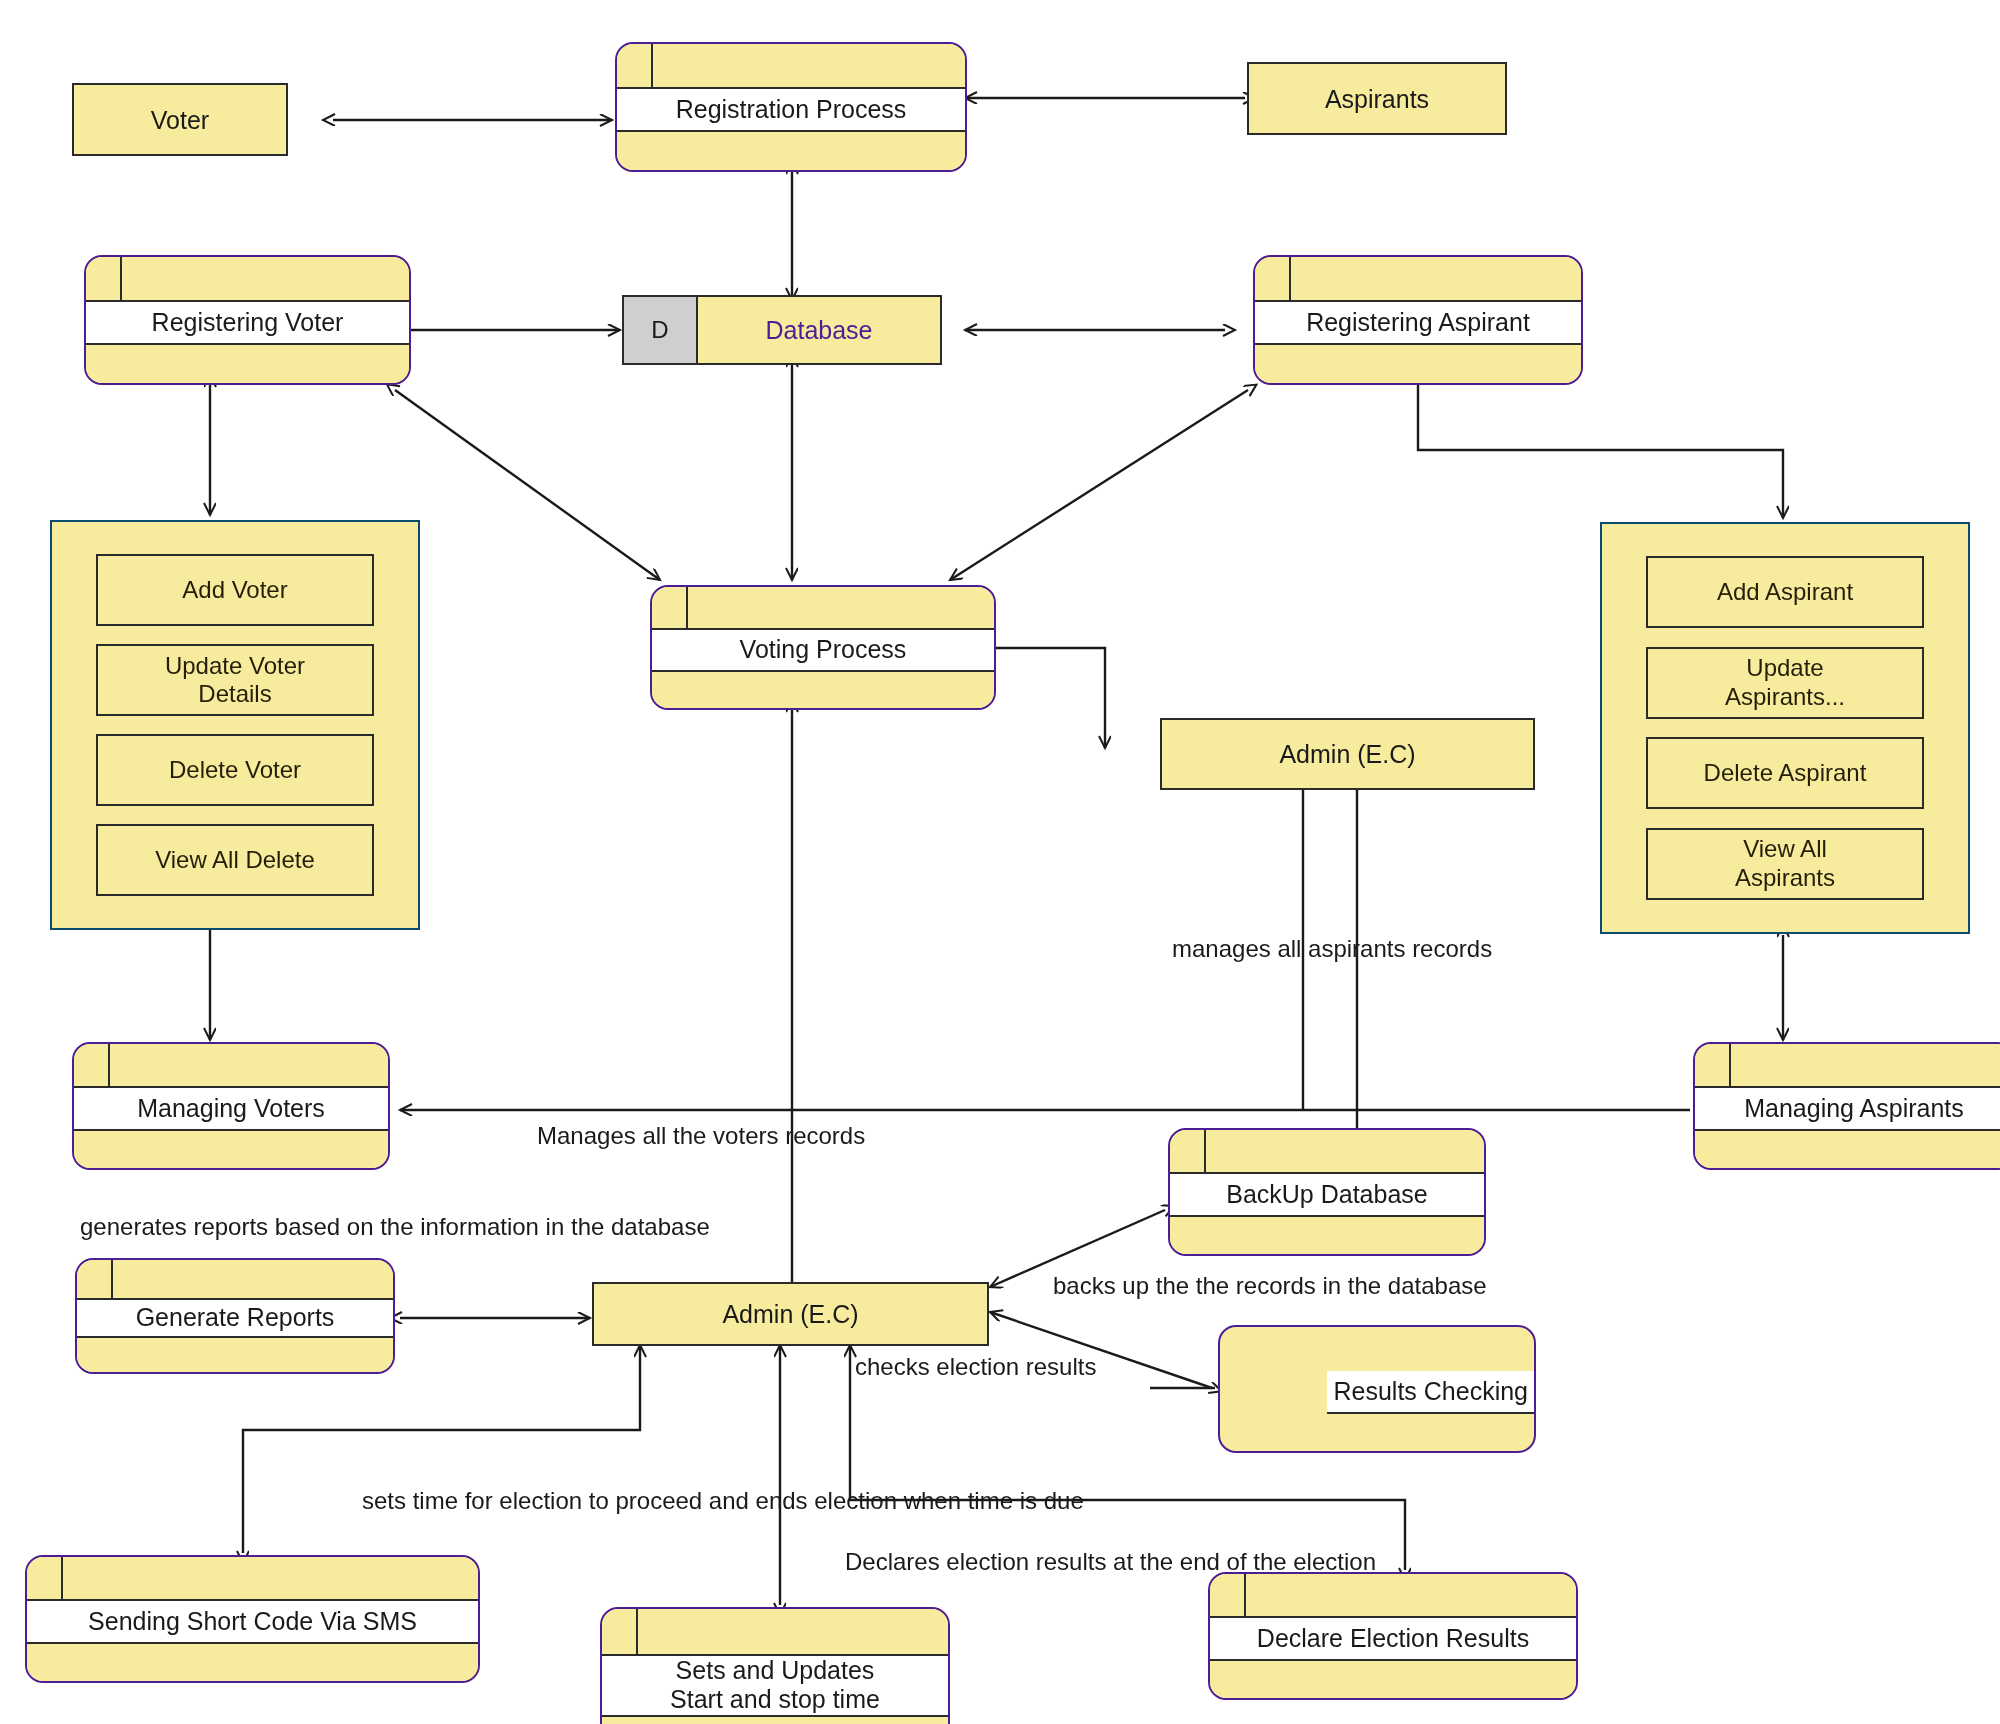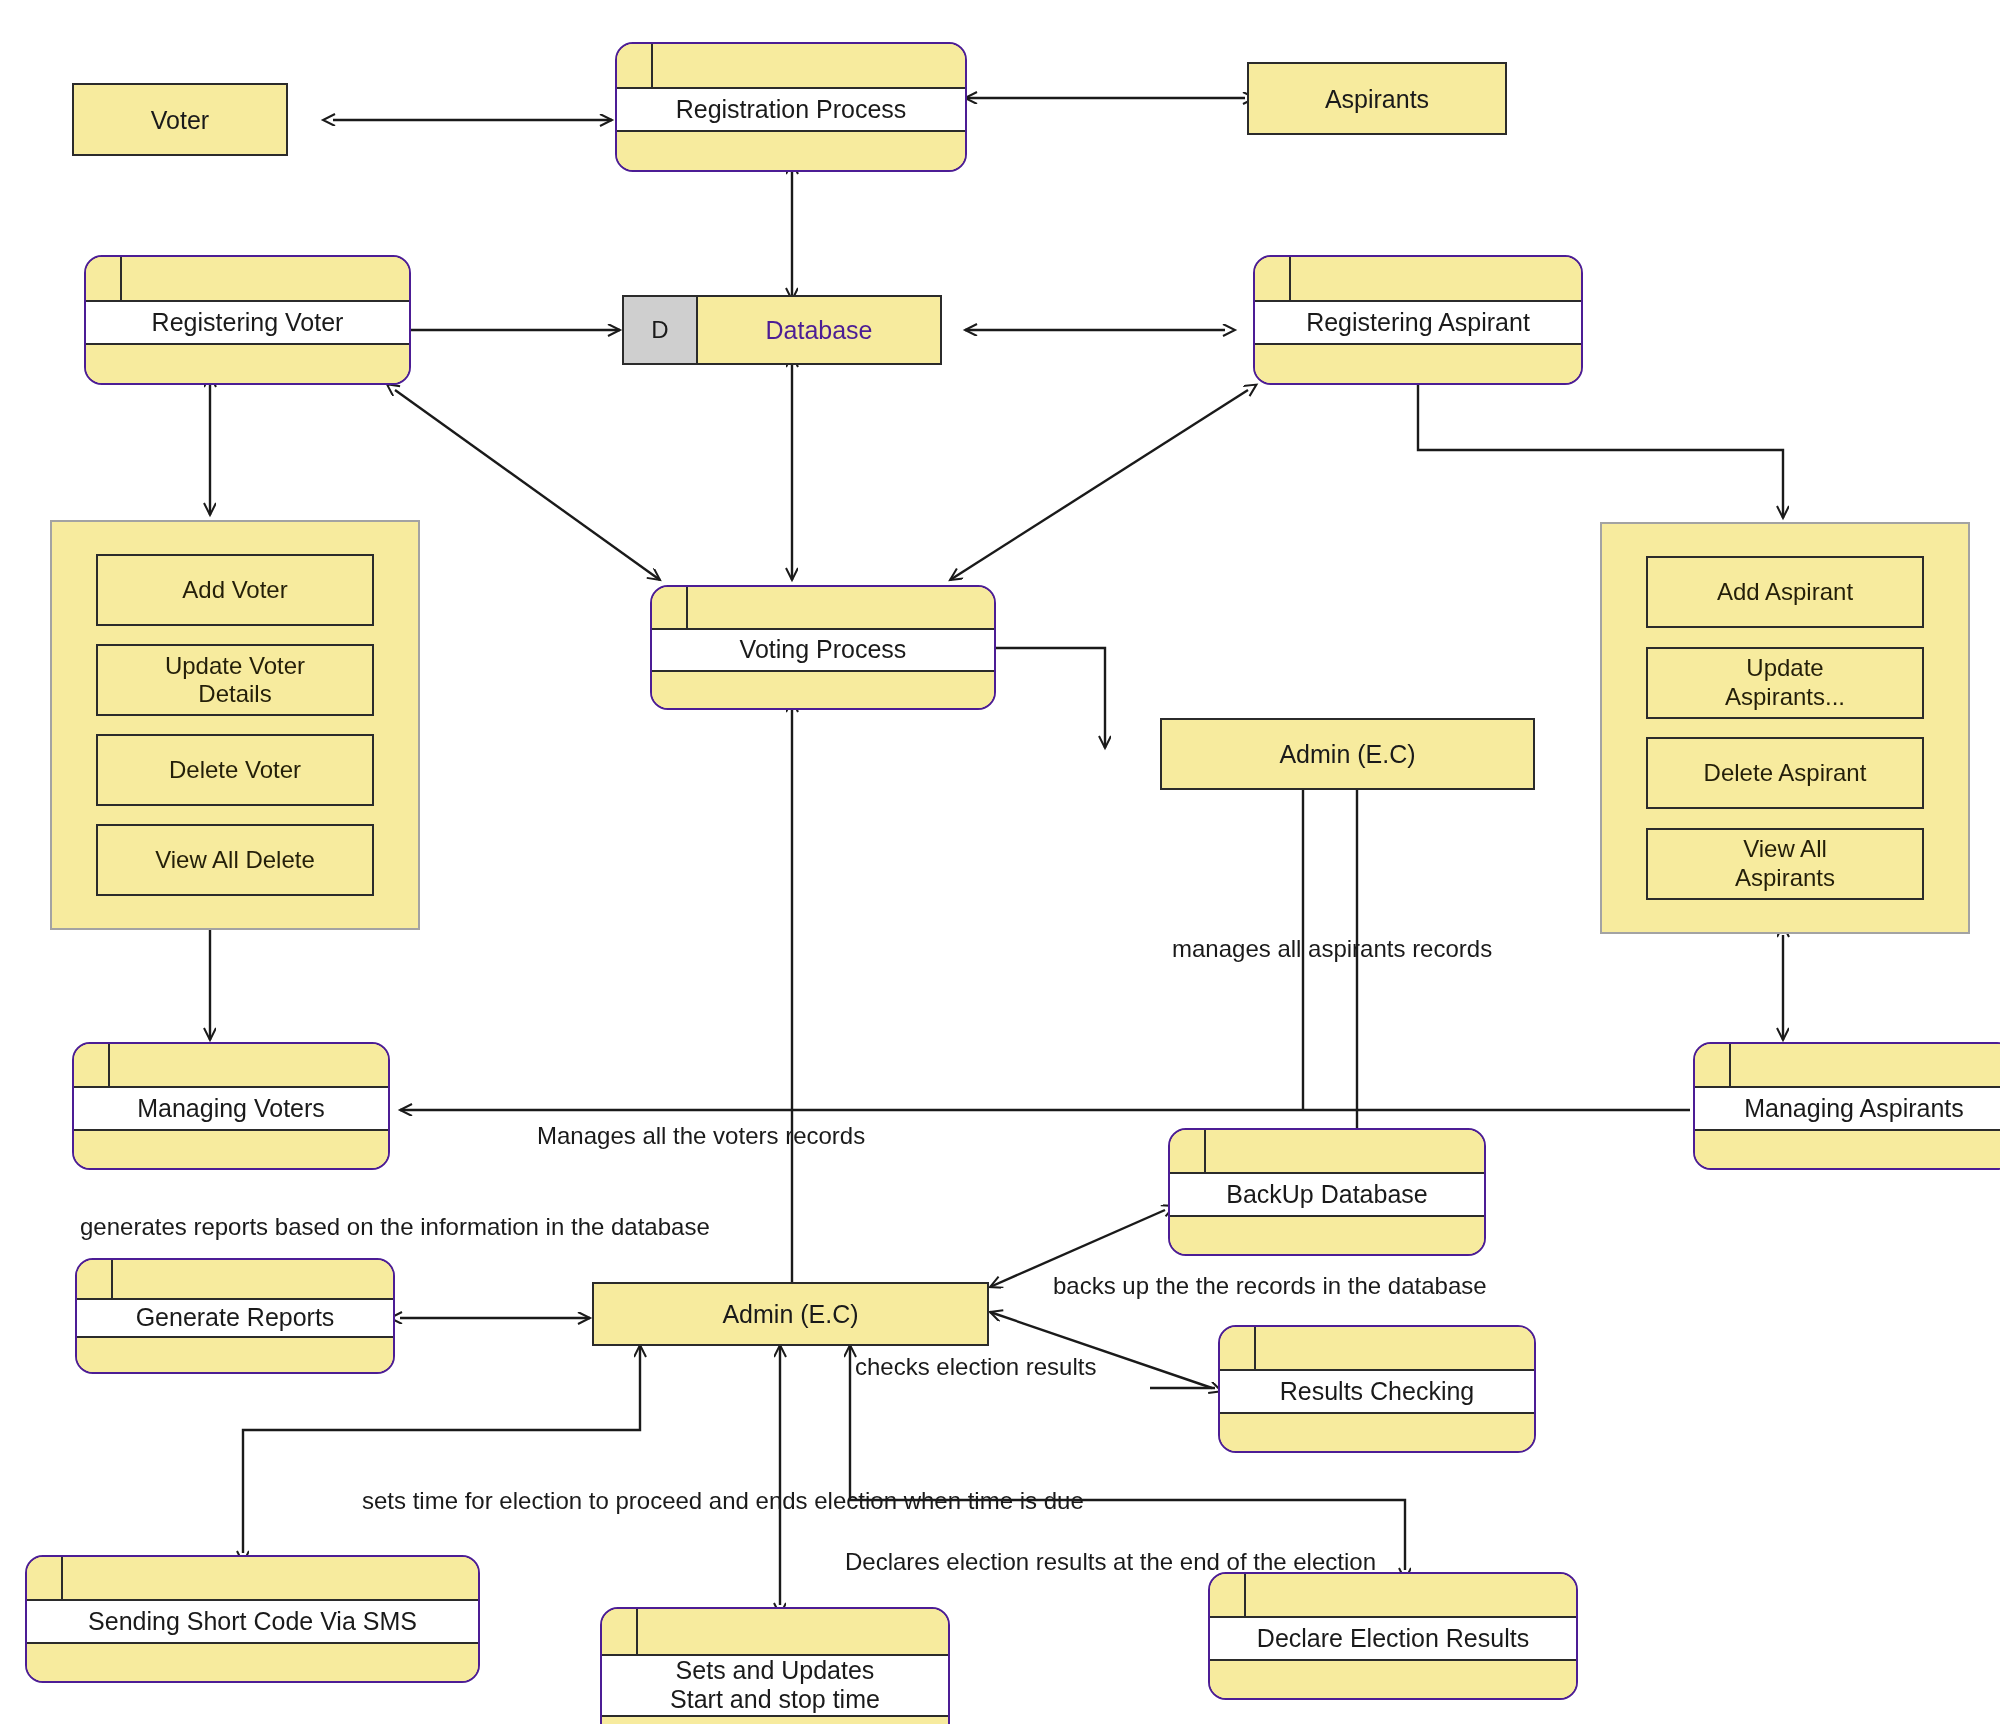--- a/index.html
+++ b/index.html
@@ -114,21 +114,21 @@
     align-items: center;
     justify-content: center;
     font-size: 25px;
     color: #4c1d95;
   }
 
   
   .group {
     position: absolute;
     box-sizing: border-box;
-    border: 2px solid #a3a3a3;
+    border: 2px solid #0c4a6e;
     background: #f7eb9e;
     display: flex;
     flex-direction: column;
     align-items: center;
     justify-content: space-evenly;
     padding: 14px 0;
   }
   .group .opbox {
     box-sizing: border-box;
     width: 76%;
@@ -297,21 +297,21 @@
   <div class="pkg" style="left:75px; top:1258px; width:320px; height:116px;">
     <div class="tabrow"></div>
     <div class="body">Generate Reports</div>
     <div class="foot"></div>
   </div>
 
   <div class="rect" style="left:592px; top:1282px; width:397px; height:64px;">
     <span>Admin (E.C)</span>
   </div>
 
-  <div class="pkg" style="left:1218px; top:1325px; width:318px; height:128px;">
+  <div class="pkg" style="left:1218px; top:1325px; width:318px; height:128px;align-items:flex-end;">
     <div class="tabrow"></div>
     <div class="body">Results Checking</div>
     <div class="foot"></div>
   </div>
 
   <div class="pkg" style="left:25px; top:1555px; width:455px; height:128px;">
     <div class="tabrow"></div>
     <div class="body">Sending Short Code Via SMS</div>
     <div class="foot"></div>
   </div>

